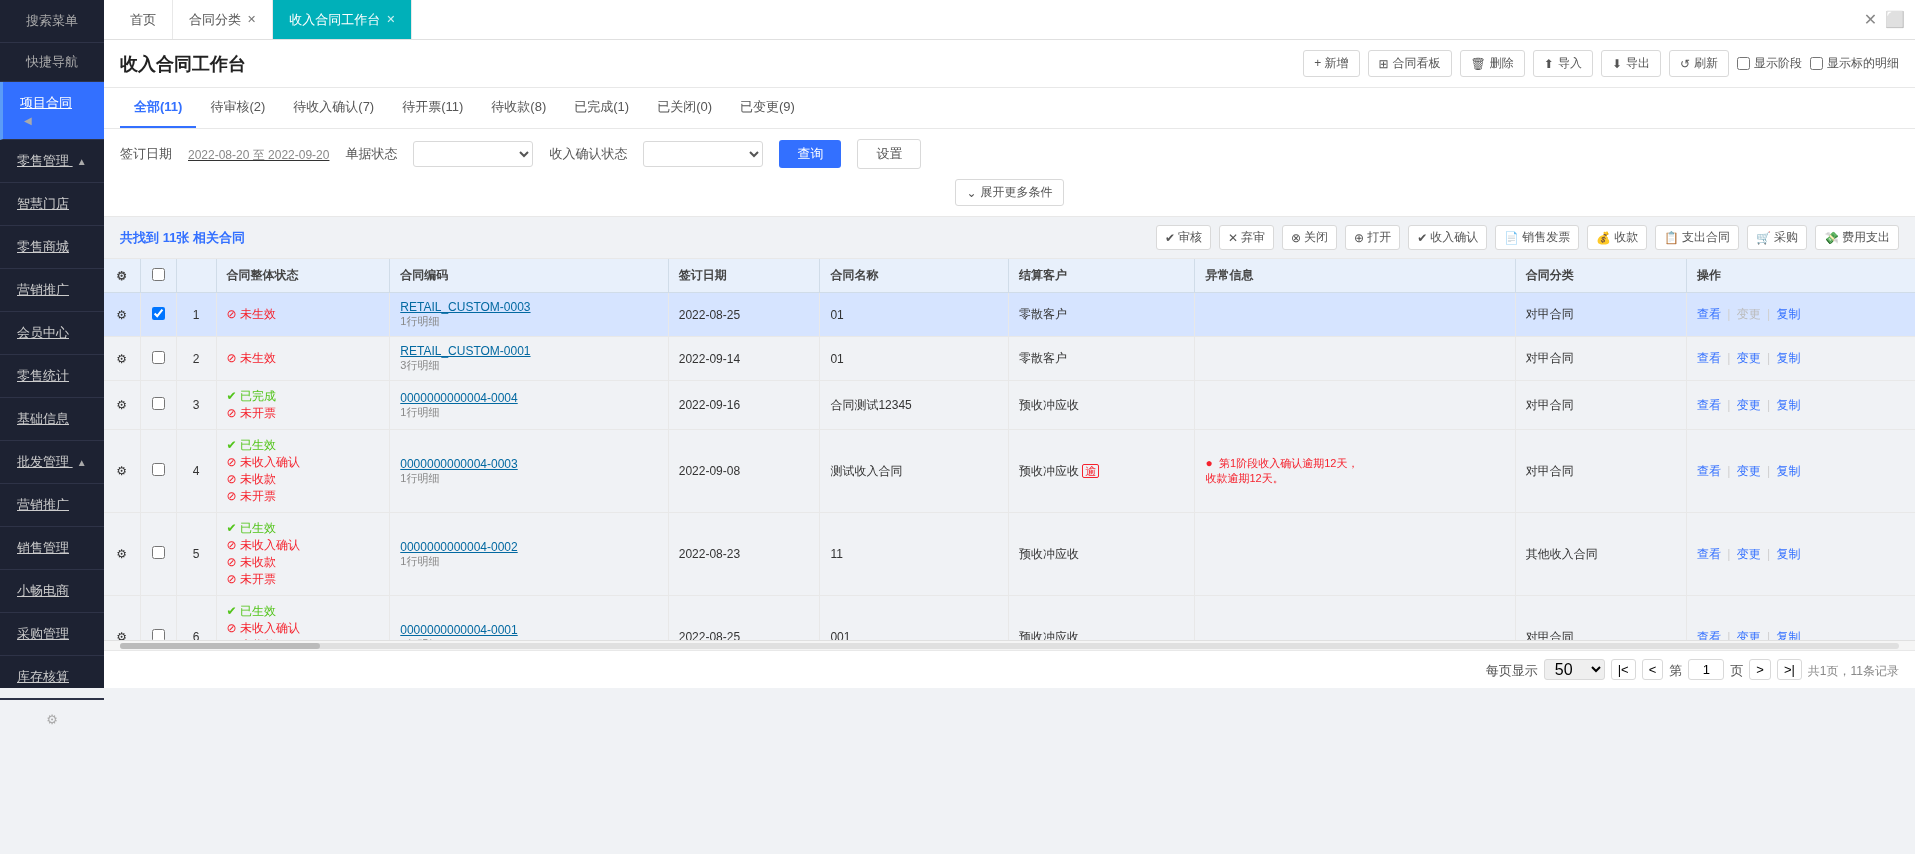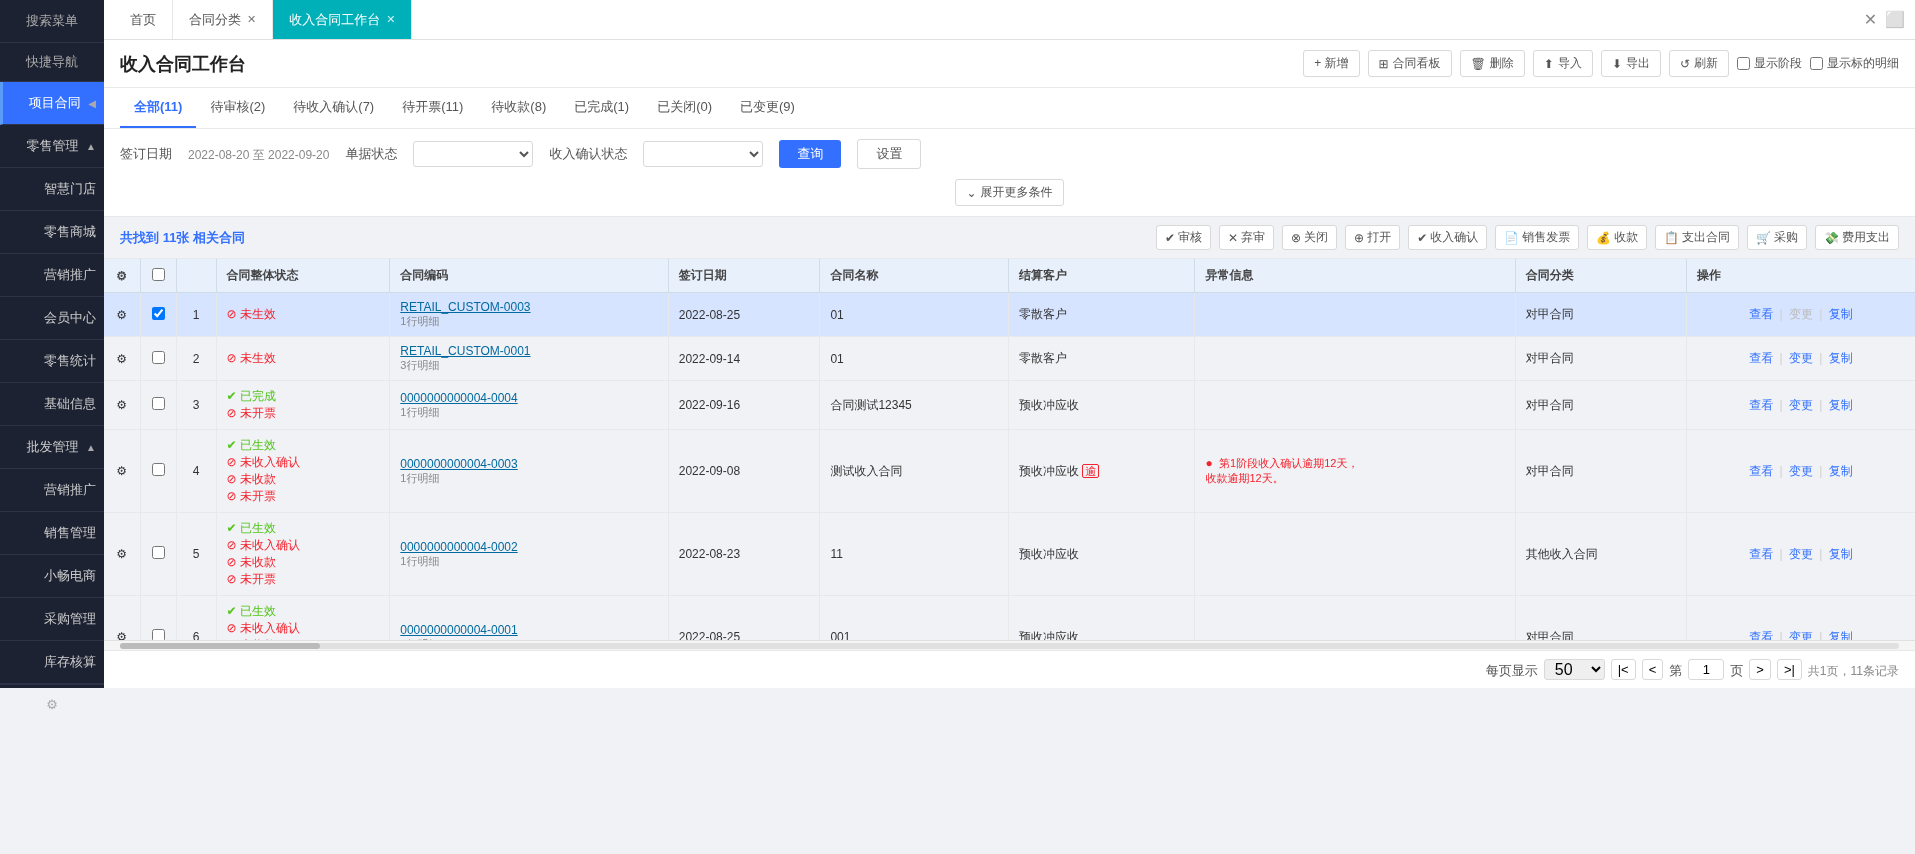--- a/index.html
+++ b/index.html
@@ -5,21 +5,21 @@
     * { box-sizing: border-box; margin: 0; padding: 0; }
     body { font-family: 'Microsoft YaHei', Arial, sans-serif; font-size: 13px; background: #f0f2f5; color: #333; overflow: hidden; height: 854px; }
 
     
     .app-container { display: flex; height: 688px; }
 
     
     .sidebar { width: 104px; background: #1d2232; display: flex; flex-direction: column; color: #ccc; flex-shrink: 0; }
     .sidebar-search { padding: 12px 8px; font-size: 13px; color: #aaa; text-align: center; border-bottom: 1px solid #2e3347; cursor: pointer; }
     .sidebar-nav-label { padding: 10px 8px; font-size: 13px; color: #aaa; text-align: center; border-bottom: 1px solid #2e3347; cursor: pointer; }
-    .sidebar-item { padding: 12px 8px; font-size: 13px; color: #ccc; text-align: right; cursor: pointer; border-bottom: 1px solid #2e3347; }
+    .sidebar-item { padding: 12px 17px; font-size: 13px; color: #ccc; text-align: left; cursor: pointer; border-bottom: 1px solid #2e3347; text-decoration: underline; }
     .sidebar-item.active { background: #3370ff; color: #fff; border-left: 3px solid #5b9cf6; }
     .sidebar-bottom { margin-top: auto; padding: 12px 8px; text-align: center; border-top: 1px solid #2e3347; cursor: pointer; color: #aaa; }
     .sidebar-arrow { display: inline-block; font-size: 10px; color: #aaa; margin-left: 4px; }
 
     
     .main-area { flex: 1; display: flex; flex-direction: column; overflow: hidden; }
 
     
     .tab-bar { background: #fff; display: flex; align-items: center; border-bottom: 1px solid #e0e0e0; padding: 0 10px; height: 40px; justify-content: space-between; }
     .tab-bar-left { display: flex; align-items: center; height: 100%; }
@@ -61,21 +61,21 @@
     .tbl-icon { font-size: 12px; }
 
     
     .data-table-wrapper { overflow-y: auto; flex: 1; }
     table { width: 100%; border-collapse: collapse; font-size: 12px; }
     thead th { background: #e8f0fb; color: #444; font-weight: bold; padding: 8px 10px; border-bottom: 1px solid #d0dce8; border-right: 1px solid #d0dce8; text-align: left; white-space: nowrap; position: sticky; top: 0; z-index: 2; }
     thead th:last-child { border-right: none; }
     tbody tr { border-bottom: 1px solid #e8e8e8; }
     tbody tr.selected { background: #d6e4ff; }
     tbody td { padding: 7px 10px; border-right: 1px solid #e8e8e8; vertical-align: middle; }
-    tbody td:last-child { border-right: none; text-align: center; }
+    tbody td:last-child { border-right: none; }
     .status-red { color: #f5222d; font-size: 12px; }
     .status-green { color: #52c41a; font-size: 12px; }
     .link-text { color: #0369a1; text-decoration: underline; cursor: pointer; font-size: 12px; }
     .sub-text { color: #888; font-size: 11px; }
     .action-link { color: #3370ff; cursor: pointer; font-size: 12px; }
     .action-sep { color: #d0d0d0; margin: 0 3px; }
     .action-link.disabled { color: #bbb; cursor: default; }
 
     .error-msg { color: #f5222d; font-size: 11px; }
     .error-icon { color: #f5222d; margin-right: 3px; }
@@ -202,21 +202,21 @@
       <div class="sub-tab">待开票(11)</div>
       <div class="sub-tab">待收款(8)</div>
       <div class="sub-tab">已完成(1)</div>
       <div class="sub-tab">已关闭(0)</div>
       <div class="sub-tab">已变更(9)</div>
     </div>
 
     <div class="filter-bar">
       <div class="filter-row">
         <span class="filter-label">签订日期</span>
-        <div style="display:flex;flex-direction:column;justify-content:center;">
+        <div style="display:flex;flex-direction:column;justify-content:center;text-decoration:underline;">
           <div class="filter-date-range">2022-08-20 至 2022-09-20</div>
         </div>
         <span class="filter-label">单据状态</span>
         <select class="filter-select">
           <option value=""></option>
         </select>
         <span class="filter-label">收入确认状态</span>
         <select class="filter-select">
           <option value=""></option>
         </select>

